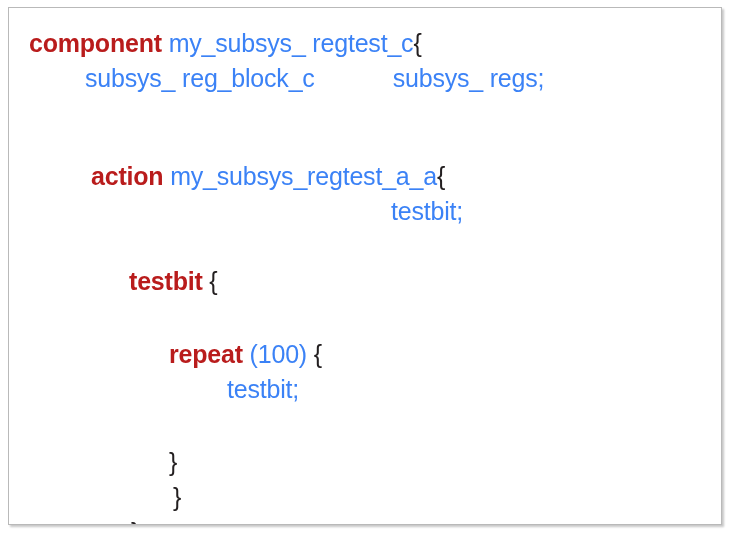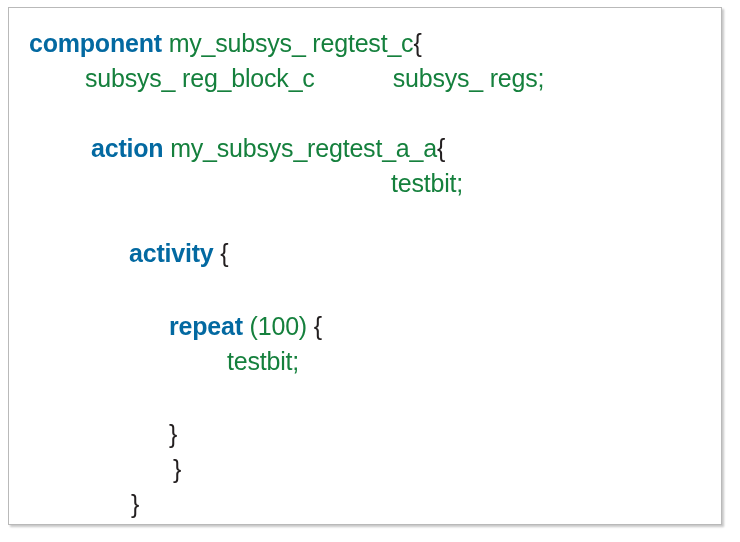--- a/index.html
+++ b/index.html
@@ -46,39 +46,39 @@
     font-size: 25px;
     color: #231f20;
     font-family: "Liberation Sans", "DejaVu Sans", sans-serif;
     font-stretch: condensed;
     letter-spacing: -0.2px;
   }
 
   
   .ind-0  { padding-left: 20px; }
   .ind-1  { padding-left: 76px; text-decoration: underline; }
-  .ind-2  { padding-left: 82px; }
+  .ind-2  { padding-left: 82px; margin-top: 28px; }
   .ind-3  { padding-left: 110px; }
   .ind-4  { padding-left: 120px; }
   .ind-5  { padding-left: 160px; margin-top: 38px; }
   .ind-6  { padding-left: 218px; }
   .ind-7  { padding-left: 382px; }
   .ind-8  { padding-left: 164px; }
   .ind-9  { padding-left: 122px; }
 
   .blank-line {
     height: 35px;
   }
 
   .kw {
-    color: #0369a1;
+    color: #b91c1c;
     font-weight: 700;
   }
   .id, .punct, .num {
-    color: #15803d;
+    color: #3b82f6;
     font-weight: 400;
   }
   .brace {
     color: #231f20;
     font-weight: 400;
   }
 
   
   .decl-type { display: inline-block; }
   .decl-name { display: inline-block; padding-left: 78px; }
@@ -95,21 +95,21 @@
 
     <div class="blank-line"></div>
 
     <div class="code-line ind-2"><span class="kw">action</span> <span class="id">my_subsys_regtest_a_a</span><span class="brace">{</span></div>
 
 
     <div class="code-line ind-7"><span class="id">testbit;</span></div>
 
     <div class="blank-line"></div>
 
-    <div class="code-line ind-4"><span class="kw">activity</span> <span class="brace">{</span></div>
+    <div class="code-line ind-4"><span class="kw">testbit</span> <span class="brace">{</span></div>
 
     <div class="code-line ind-5"><span class="kw">repeat</span> <span class="num">(100)</span> <span class="brace">{</span></div>
 
     <div class="code-line ind-6"><span class="id">testbit;</span></div>
 
     <div class="code-line ind-5"><span class="brace">}</span></div>
 
     <div class="code-line ind-8"><span class="brace">}</span></div>
 
     <div class="code-line ind-9"><span class="brace">}</span></div>

